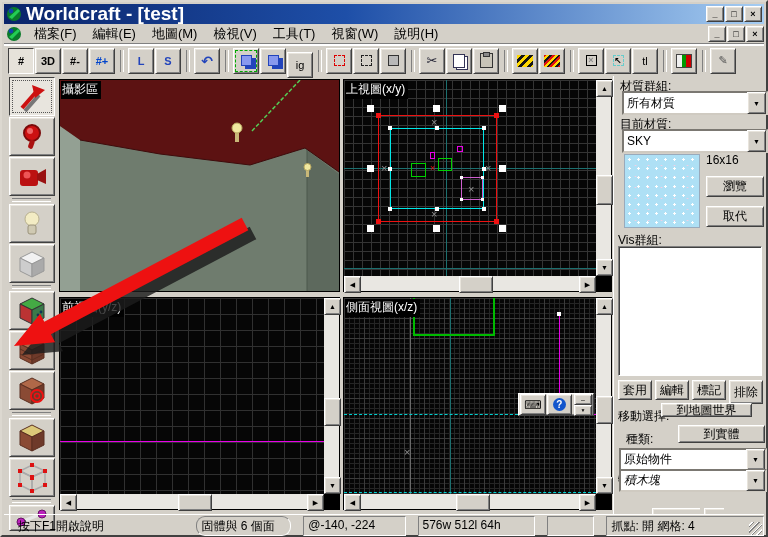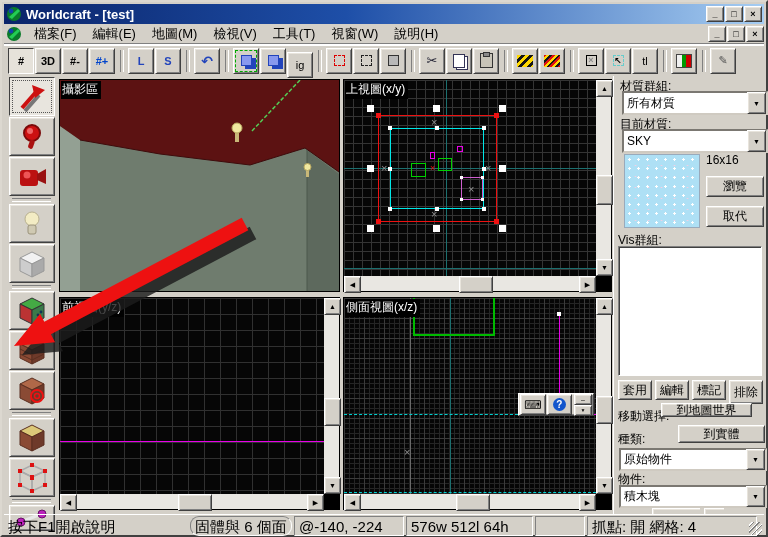--- a/index.html
+++ b/index.html
@@ -6,21 +6,21 @@
   body{width:768px;height:537px;overflow:hidden;font-family:"Liberation Sans","DejaVu Sans",sans-serif;font-size:12px;color:#000;background:#d4d0c8;}
   .win{position:absolute;inset:0;background:#d4d0c8;border:2px solid;border-color:#dcd8d0 #404040 #404040 #dcd8d0;box-sizing:border-box;}
   .abs{position:absolute;box-sizing:border-box;}
   
   .raised{border:1px solid;border-color:#fff #404040 #404040 #fff;background:#d4d0c8;box-shadow:inset 1px 1px 0 #e8e4dc, inset -1px -1px 0 #808080;}
   .sunken{border:1px solid;border-color:#808080 #fff #fff #808080;box-shadow:inset 1px 1px 0 #404040;}
   .btn98{border:1px solid;border-color:#fff #404040 #404040 #fff;background:#d4d0c8;box-shadow:inset 1px 1px 0 #e8e4dc, inset -1px -1px 0 #808080;display:flex;align-items:center;justify-content:center;cursor:default;}
   .pressed{border-color:#404040 #fff #fff #404040;box-shadow:none;background:#e6e2da;}
   
   .titlebar{left:2px;top:2px;right:2px;height:20px;background:linear-gradient(90deg,#0a246a 0%,#1e4fa8 45%,#a6cdf2 100%);display:flex;align-items:center;padding:0 2px;}
-  .titletext{color:#fff;font-weight:bold;font-size:13px;margin-left:4px;letter-spacing:0;}
+  .titletext{color:#fff;font-weight:bold;font-size:19px;margin-left:4px;letter-spacing:0;}
   .capbtn{width:16px;height:14px;font-size:9px;line-height:10px;font-weight:bold;margin-left:1px;}
   
   .menubar{left:2px;top:22px;right:2px;height:20px;display:flex;align-items:center;border-bottom:1px solid #808080;box-shadow:0 1px 0 #fff;}
   .menuitem{padding:2px 8px;font-size:13px;}
   .mdi-ctrls{margin-left:auto;display:flex;}
   
   .toolbar{left:2px;top:43px;right:2px;height:30px;border-top:1px solid #fff;display:flex;align-items:center;padding-left:4px;}
   .tbtn{width:24px;height:24px;margin-right:1px;font-size:11px;font-weight:bold;}
   .tsep{width:2px;height:22px;margin:0 4px;border-left:1px solid #808080;border-right:1px solid #fff;}
   .sq{display:inline-block;width:11px;height:11px;box-sizing:border-box;}
@@ -45,21 +45,21 @@
   .handle{position:absolute;width:7px;height:7px;background:#fff;z-index:4;}
   .minihandle{position:absolute;width:4px;height:4px;background:#fff;z-index:4;}
   .reddot{position:absolute;width:5px;height:5px;background:#ee1111;z-index:3;}
   
   .rpanel{left:611px;top:74px;width:155px;height:438px;border-left:1px solid #fff;padding:0;}
   .rlabel{position:absolute;font-size:12px;}
   .combo{position:absolute;height:20px;border:2px inset #cfcac1;background:#fff;display:flex;align-items:center;}
   .combo .val{flex:1;padding-left:3px;font-size:12px;white-space:nowrap;overflow:hidden;}
   .combo .drop{width:17px;height:100%;font-size:7px;}
   .statusbar{left:2px;top:512px;right:2px;height:23px;border-top:1px solid #fff;display:flex;align-items:center;}
-  .spanel{height:17px;margin-left:2px;border:1px solid;border-color:#808080 #fff #fff #808080;padding:1px 4px 0 4px;font-size:15px;white-space:nowrap;overflow:hidden;}
+  .spanel{height:17px;margin-left:12px;border:1px solid;border-color:#808080 #fff #fff #808080;padding:1px 4px 0 4px;font-size:12px;white-space:nowrap;overflow:hidden;}
   .grip{position:absolute;right:2px;bottom:2px;width:13px;height:13px;background:repeating-linear-gradient(135deg,transparent 0 2px,#fff 2px 3px,#808080 3px 4px);}
   .stripes-y{background:repeating-linear-gradient(135deg,#ffd800 0 3px,#161616 3px 6px);}
   .stripes-r{background:repeating-linear-gradient(135deg,#e01010 0 2px,#ffd800 2px 4px,#161616 4px 6px);}
   .doc-ic{width:10px;height:12px;background:#fff;border:1px solid #335;box-shadow:3px 2px 0 -1px #fff,3px 2px 0 0 #335;}
   .clip-ic{width:11px;height:13px;background:#c8c4b8;border:1px solid #333;position:relative;}
   .clip-ic::after{content:"";position:absolute;left:2px;top:-2px;width:5px;height:3px;background:#888;border:1px solid #333;}
   .cube2-ic{width:9px;height:9px;border:1px solid #2244bb;background:#8899ee;box-shadow:4px 3px 0 0 #2244bb;}
   .flip-ic{width:14px;height:12px;background:linear-gradient(90deg,#f0f0f0 0 5px,#009900 5px 9px,#cc0000 9px 14px);border:1px solid #444;}
   .annot{position:absolute;inset:0;z-index:60;pointer-events:none;}
 </style>
@@ -411,28 +411,28 @@
     <span class="btn98 abs" style="left:92px;top:100px;width:58px;height:21px;">瀏覽</span>
     <span class="btn98 abs" style="left:92px;top:130px;width:58px;height:21px;">取代</span>
     <span class="rlabel" style="left:4px;top:156px;">Vis群組:</span>
     <div class="abs sunken" style="left:4px;top:170px;width:144px;height:130px;background:#fff;"></div>
     <span class="btn98 abs" style="left:4px;top:304px;width:34px;height:20px;">套用</span>
     <span class="btn98 abs" style="left:41px;top:304px;width:34px;height:20px;">編輯</span>
     <span class="btn98 abs" style="left:78px;top:304px;width:34px;height:20px;">標記</span>
     <span class="btn98 abs" style="left:115px;top:304px;width:34px;height:24px;">排除</span>
     <span class="rlabel" style="left:4px;top:332px;">移動選擇:</span>
     <span class="btn98 abs" style="left:47px;top:327px;width:91px;height:14px;">到地圖世界</span>
-    <span class="rlabel" style="left:4px;top:355px;">種類:</span>
+    <span class="rlabel" style="left:12px;top:355px;">種類:</span>
     <span class="btn98 abs" style="left:64px;top:349px;width:87px;height:18px;">到實體</span>
     <div class="combo" style="left:5px;top:372px;width:144px;height:19px;">
       <span class="val">原始物件</span>
       <span class="btn98 drop">▼</span>
     </div>
     <span class="rlabel" style="left:4px;top:395px;">物件:</span>
-    <div class="combo" style="left:5px;top:409px;width:144px;height:19px;">
+    <div class="combo" style="left:5px;top:393px;width:144px;height:19px;font-style:italic;">
       <span class="val">積木塊</span>
       <span class="btn98 drop">▼</span>
     </div>
     <div class="abs" style="left:38px;top:432px;width:48px;height:6px;overflow:hidden;">
         <span class="btn98" style="width:48px;height:18px;"></span>
       </div>
     <div class="abs" style="left:90px;top:432px;width:20px;height:6px;overflow:hidden;">
         <span class="btn98" style="width:20px;height:18px;"></span>
       </div>
   </div>

